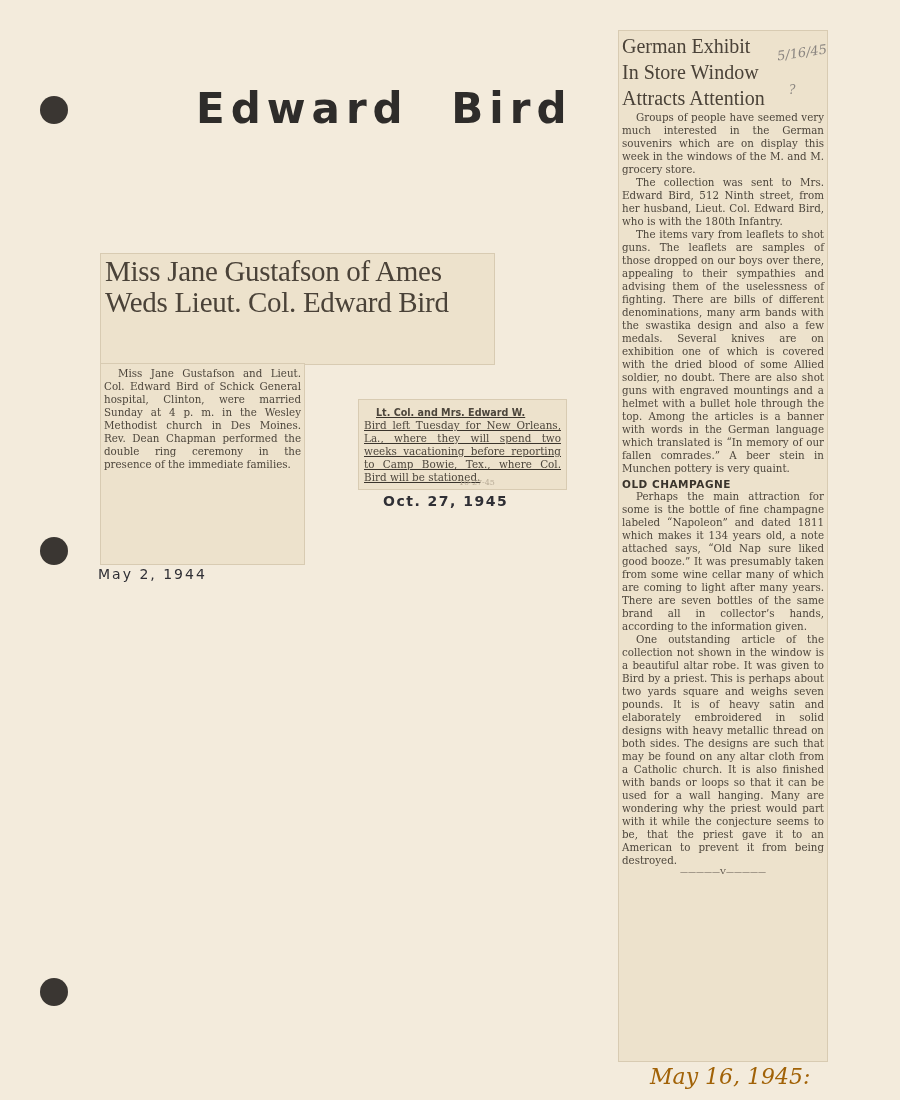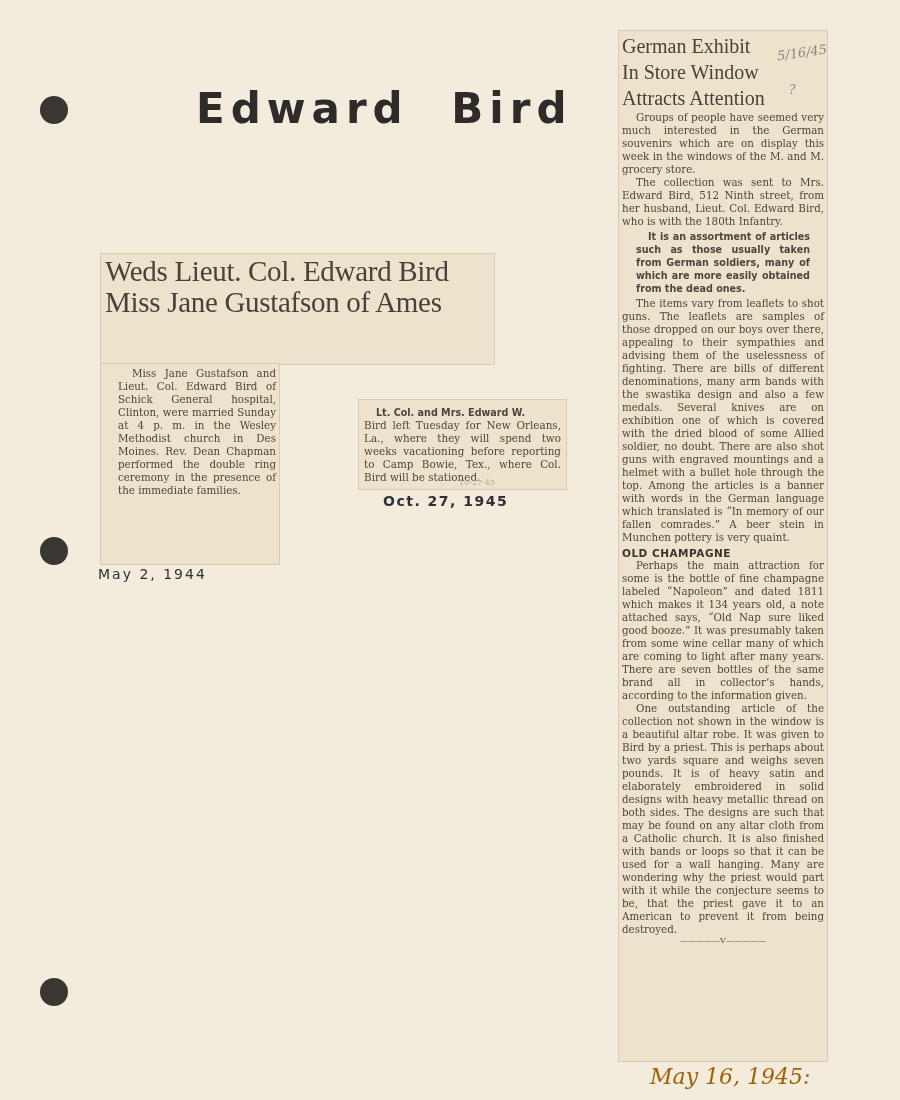--- a/index.html
+++ b/index.html
@@ -24,54 +24,53 @@
 <body>
 
 <div class="hole" style="left:40px;top:96px;"></div>
 <div class="hole" style="left:40px;top:537px;"></div>
 <div class="hole" style="left:40px;top:978px;"></div>
 
 <div class="page-title">Edward Bird</div>
 
 <div class="clip" style="left:101px;top:254px;width:393px;height:110px;padding:2px 0 0 4px;box-sizing:border-box;">
   <div class="headline" style="font-size:29px;letter-spacing:-0.3px;">
+    <div>Miss Jane Gustafson of Ames</div>
     <div>Weds Lieut. Col. Edward Bird</div>
-    <div>Miss Jane Gustafson of Ames</div>
   </div>
 </div>
 
-<div class="clip" style="left:101px;top:364px;width:178px;height:200px;padding:3px 3px 0 17px;box-sizing:border-box;">
+<div class="clip" style="left:101px;top:364px;width:203px;height:200px;padding:3px 3px 0 3px;box-sizing:border-box;">
   <div class="body-text">
     <p>Miss Jane Gustafson and Lieut. Col. Edward Bird of Schick General hospital, Clinton, were married Sunday at 4 p. m. in the Wesley Methodist church in Des Moines. Rev. Dean Chapman performed the double ring ceremony in the presence of the immediate families.</p>
   </div>
 </div>
 <div class="handwrite" style="left:98px;top:566px;font-size:14px;letter-spacing:2px;">May 2, 1944</div>
 
-<div class="clip" style="left:359px;top:400px;width:207px;height:89px;padding:6px 5px 0 5px;box-sizing:border-box;">
+<div class="clip" style="left:359px;top:400px;width:207px;height:89px;padding:6px 5px 0 5px;box-sizing:border-box;text-decoration:underline;">
   <div class="body-text" style="font-size:10.4px;">
     <p style="font-family:'DejaVu Sans',sans-serif;font-weight:bold;font-size:9.6px;text-indent:12px;">Lt. Col. and Mrs. Edward W.</p>
     <p style="text-indent:0;">Bird left Tuesday for New Orleans, La., where they will spend two weeks vacationing before reporting to Camp Bowie, Tex., where Col. Bird will be stationed.</p>
   </div>
   <div style="position:absolute;left:100px;top:78px;font-size:8px;color:#b9ad98;">10-27-45</div>
 </div>
 <div class="handwrite" style="left:383px;top:493px;font-size:14px;letter-spacing:1.5px;font-weight:bold;">Oct. 27, 1945</div>
 
 <div class="clip" style="left:619px;top:31px;width:208px;height:1030px;padding:2px 3px 0 3px;box-sizing:border-box;">
   <div class="headline" style="font-size:20px;line-height:26px;">
     <div>German Exhibit</div>
     <div>In Store Window</div>
     <div>Attracts Attention</div>
   </div>
   <div class="hand-italic" style="left:158px;top:14px;font-size:13px;color:#8a8580;transform:rotate(-8deg);">5/16/45</div>
   <div class="hand-italic" style="left:170px;top:52px;font-size:12px;color:#8a8580;">?</div>
   <div class="body-text" style="">
     <p>Groups of people have seemed very much interested in the German souvenirs which are on display this week in the windows of the M. and M. grocery store.</p>
     <p>The collection was sent to Mrs. Edward Bird, 512 Ninth street, from her husband, Lieut. Col. Edward Bird, who is with the 180th Infantry.</p>
   </div>
-  <div class="sans-para">It is an assortment of articles such as those usually taken from German soldiers, many of which are more easily obtained from the dead ones.</div>
   <div class="body-text">
     <p>The items vary from leaflets to shot guns. The leaflets are samples of those dropped on our boys over there, appealing to their sympathies and advising them of the uselessness of fighting. There are bills of different denominations, many arm bands with the swastika design and also a few medals. Several knives are on exhibition one of which is covered with the dried blood of some Allied soldier, no doubt. There are also shot guns with engraved mountings and a helmet with a bullet hole through the top. Among the articles is a banner with words in the German language which translated is “In memory of our fallen comrades.” A beer stein in Munchen pottery is very quaint.</p>
   </div>
   <div class="subhead">OLD CHAMPAGNE</div>
   <div class="body-text">
     <p>Perhaps the main attraction for some is the bottle of fine champagne labeled “Napoleon” and dated 1811 which makes it 134 years old, a note attached says, “Old Nap sure liked good booze.” It was presumably taken from some wine cellar many of which are coming to light after many years. There are seven bottles of the same brand all in collector’s hands, according to the information given.</p>
     <p>One outstanding article of the collection not shown in the window is a beautiful altar robe. It was given to Bird by a priest. This is perhaps about two yards square and weighs seven pounds. It is of heavy satin and elaborately embroidered in solid designs with heavy metallic thread on both sides. The designs are such that may be found on any altar cloth from a Catholic church. It is also finished with bands or loops so that it can be used for a wall hanging. Many are wondering why the priest would part with it while the conjecture seems to be, that the priest gave it to an American to prevent it from being destroyed.</p>
   </div>
   <div class="rule">—————V—————</div>
 </div>

